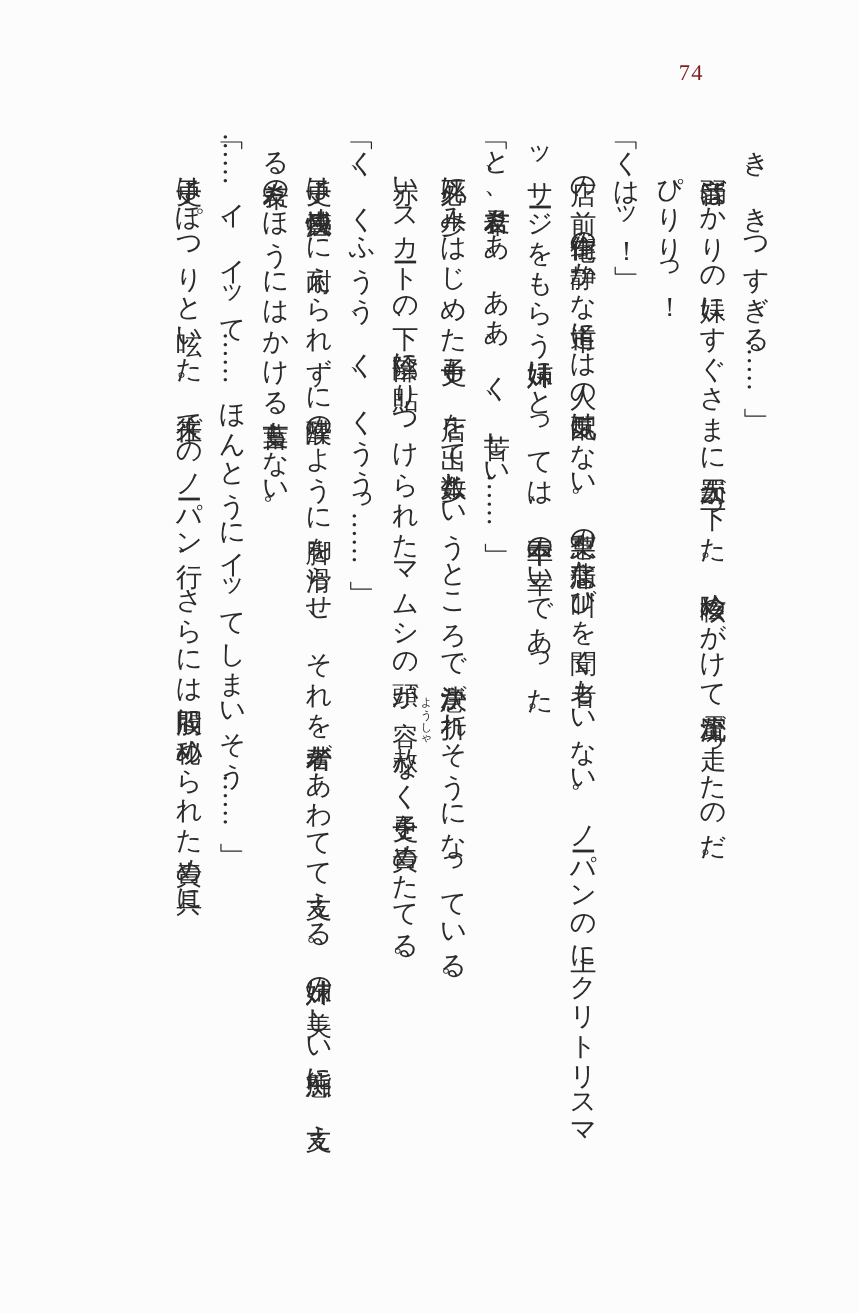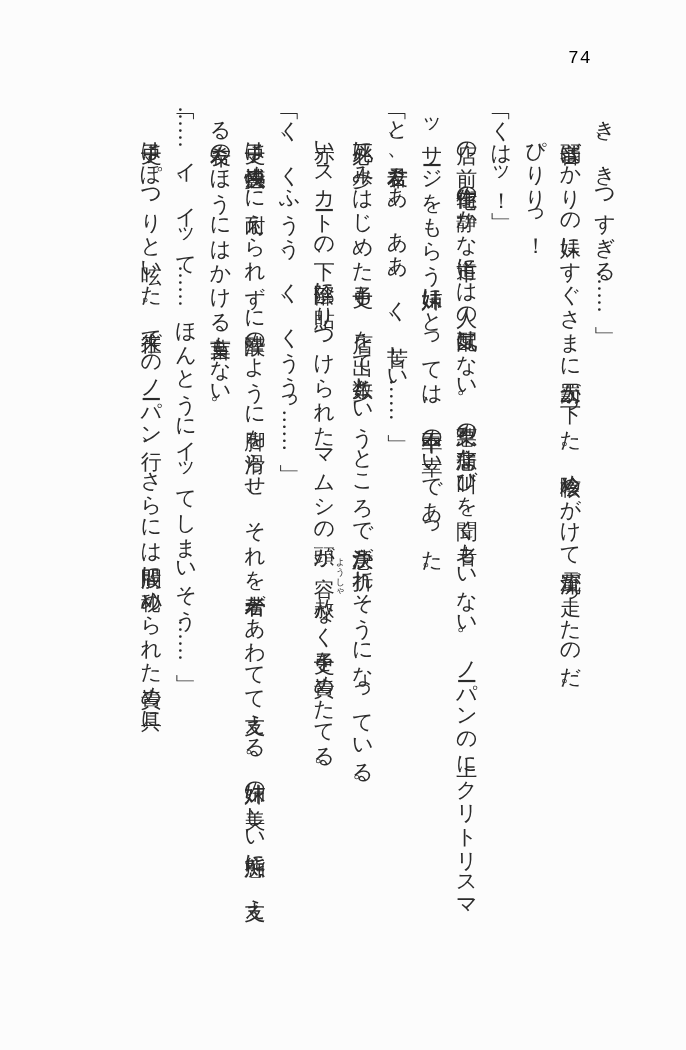--- a/index.html
+++ b/index.html
@@ -15,24 +15,24 @@
     position: relative;
   }
   .book-page {
     position: absolute;
     inset: 0;
     background: #fcfcfc;
   }
   .page-number {
     position: absolute;
     top: 48px;
-    left: 568px;
+    left: 543px;
     font-size: 18px;
-    color: #000000;
-    font-family: Liberation Mono, monospace;
+    color: #7f1d1d;
+    font-family: Liberation Serif, serif;
     letter-spacing: 1px;
   }
   .text-block {
     position: absolute;
     top: 106px;
     right: 64px;
     height: 820px;
     writing-mode: vertical-rl;
     text-orientation: mixed;
     font-size: 21px;

